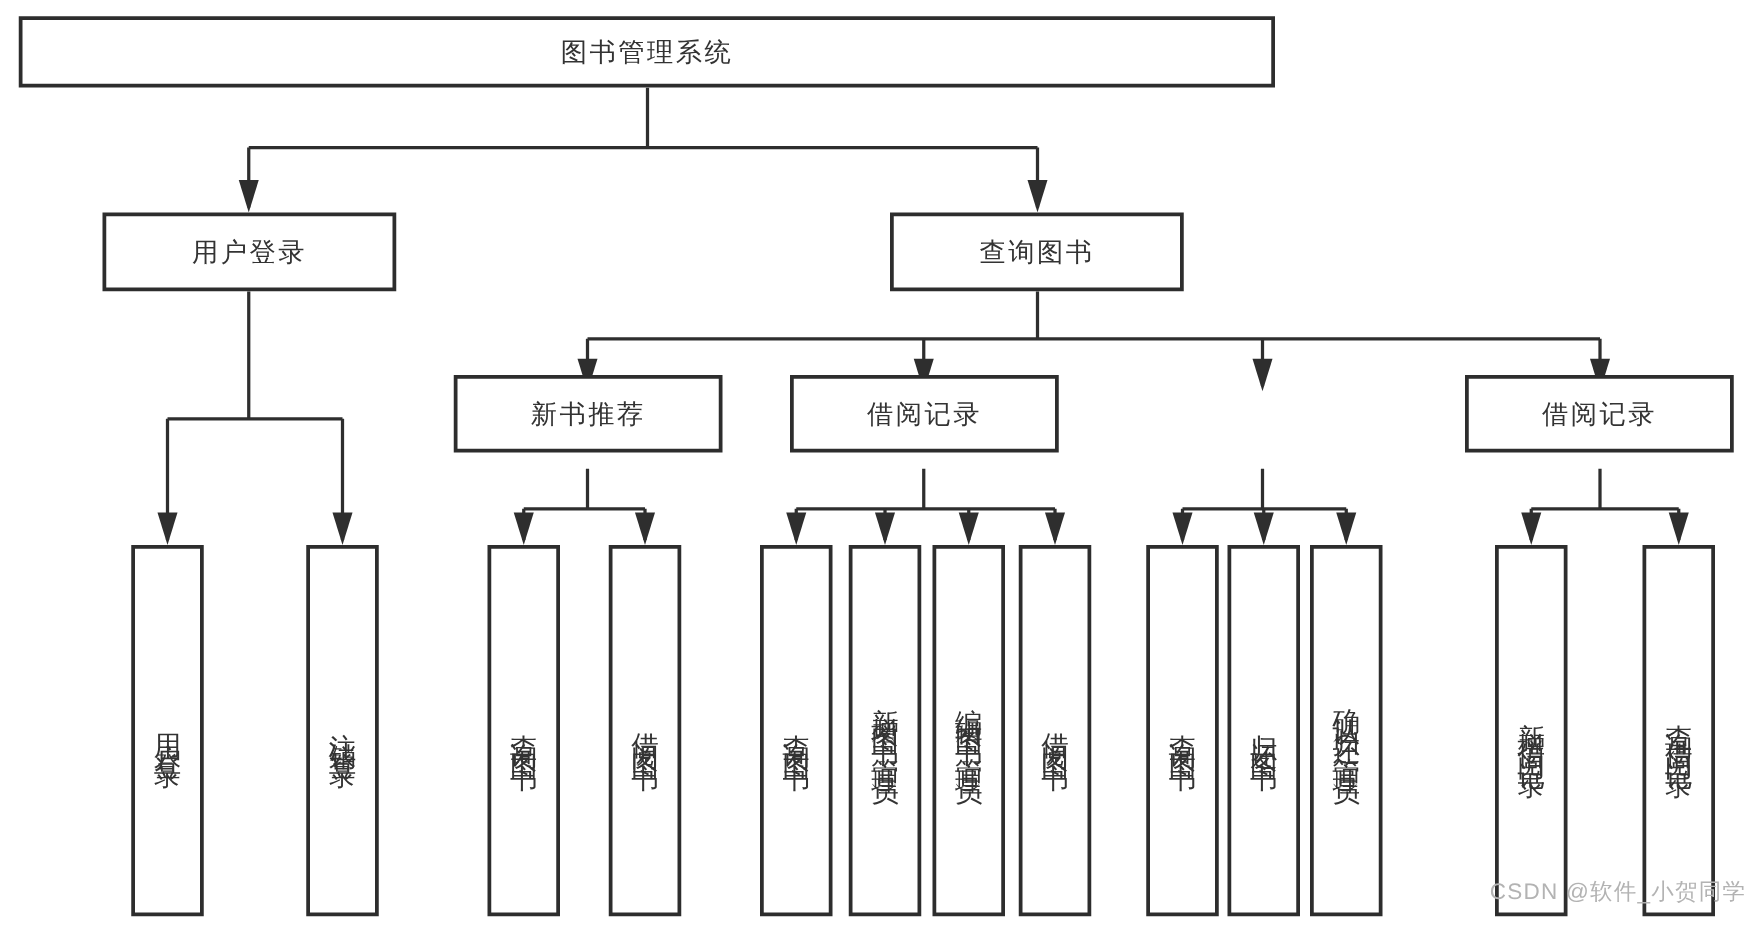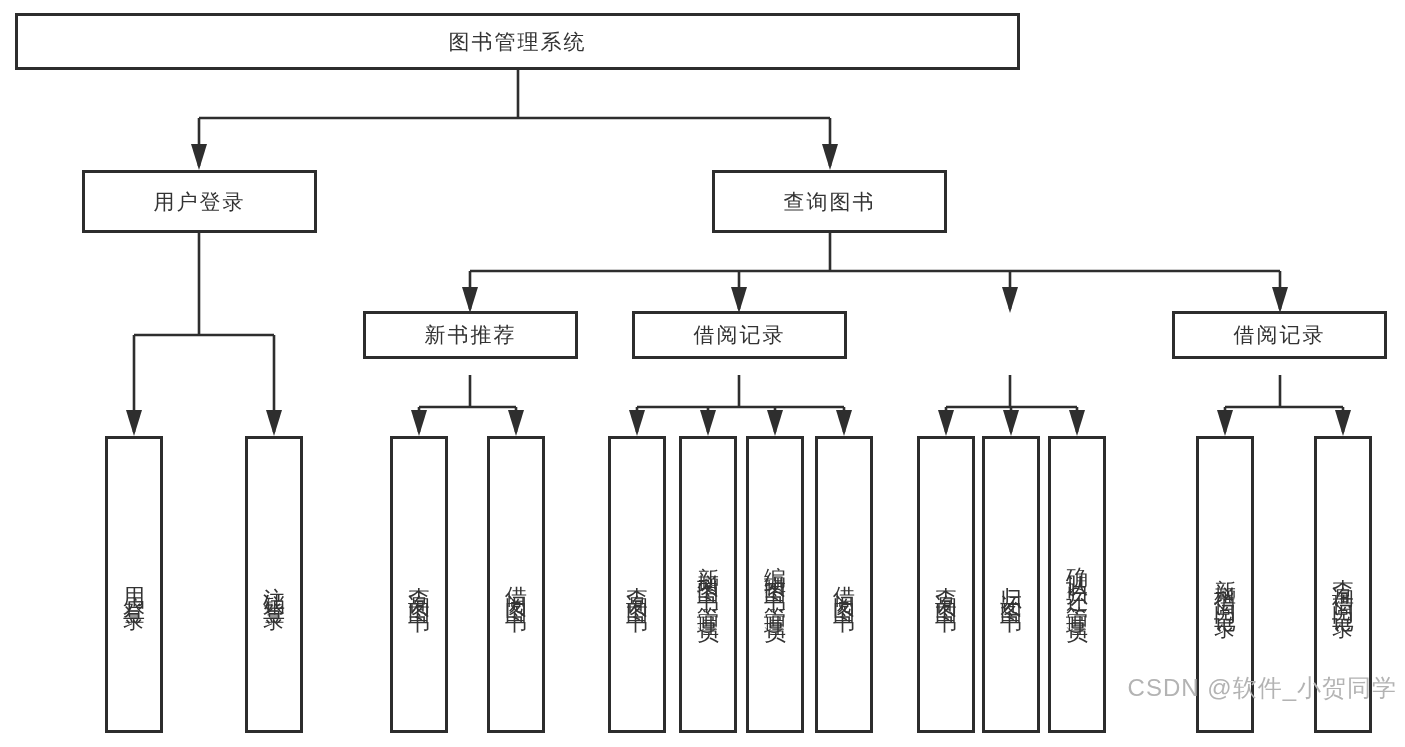--- a/index.html
+++ b/index.html
@@ -44,21 +44,21 @@
     font-size: 22px;
     letter-spacing: 8px;
     writing-mode: vertical-rl;
     text-orientation: mixed;
     line-height: 1;
   }
   .root-box   { left: 15px;  top: 13px;  width: 1005px; height: 57px; }
   .lvl2       { top: 170px; width: 235px; height: 63px; }
   .n-userlogin{ left: 82px; }
   .n-bookmgmt { left: 712px; }
-  .lvl3       { top: 311px; width: 215px; height: 48px; }
+  .lvl3       { top: 300px; width: 215px; height: 62px; }
   .n-newbook  { left: 363px; }
   .n-borrow   { left: 632px; }
   .n-current  { left: 902px; }
   .n-records  { left: 1172px; }
 
   .leaf-1  { left: 105px; }
   .leaf-2  { left: 245px; }
   .leaf-3  { left: 390px; }
   .leaf-4  { left: 487px; }
   .leaf-5  { left: 608px; }
@@ -67,22 +67,22 @@
   .leaf-8  { left: 815px; }
   .leaf-9  { left: 917px; }
   .leaf-10 { left: 982px; }
   .leaf-11 { left: 1048px; }
   .leaf-12 { left: 1196px; }
   .leaf-13 { left: 1314px; }
 
   .watermark {
     position: absolute;
     right: 8px;
-    top: 672px;
-    font-size: 24px;
+    top: 701px;
+    font-size: 18px;
     color: #b3b3b3;
     letter-spacing: 1px;
     white-space: nowrap;
     z-index: 5;
   }
 </style>
 </head>
 <body>
 
 <div class="canvas">

